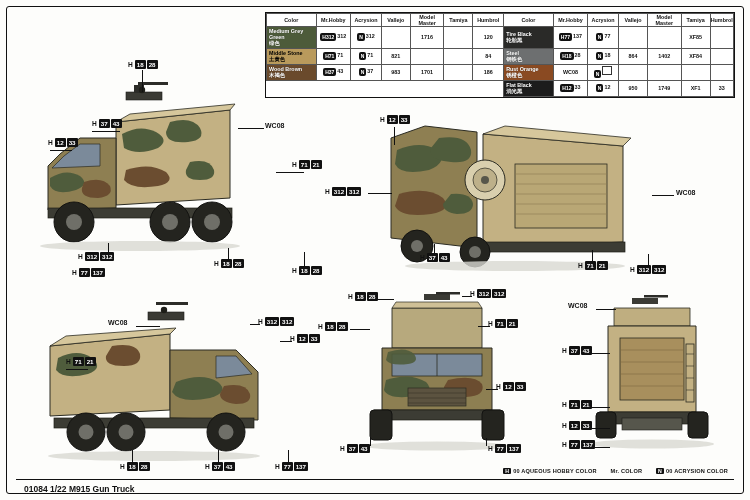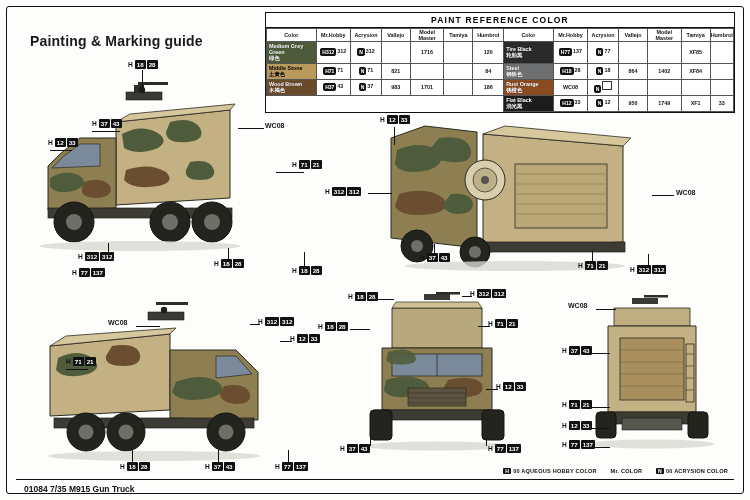--- a/index.html
+++ b/index.html
@@ -140,24 +140,22 @@
     position:absolute;left:24px;bottom:6px;
     font-size:8.5px;font-weight:bold;color:#111;
   }
 </style>
 </head>
 <body>
 
 <div class="sheet">
   <div class="outer-border"></div>
 
-  <div class="title-en">Painting &amp; Marking guide</div>
 
   <div class="paint-table">
-    <div class="paint-title">PAINT  REFERENCE  COLOR</div>
     <table class="pt">
       <colgroup>
         <col style="width:10.6%">
           <col style="width:7.4%">
           <col style="width:6.6%">
           <col style="width:6.2%">
           <col style="width:7.2%">
           <col style="width:6.2%">
           <col style="width:6.6%">
         <col style="width:10.6%">
@@ -571,14 +569,14 @@
   <div class="callout" style="left:562px;top:440px"><span class="pfx">H</span><span class="tag">77</span><span class="tag">137</span></div>
   <div class="leader" style="left:592px;top:447px;width:18px;height:1px"></div>
 
   <div class="legend">
     <span><span class="k">H</span><span>00</span> <span>AQUEOUS HOBBY COLOR</span></span>
     <span class="item"><span>Mr. COLOR</span></span>
     <span class="item"><span class="k">N</span><span>00</span> <span>ACRYSION COLOR</span></span>
   </div>
 
   <div class="footrule"></div>
-  <div class="footer-text">01084  7/35  M915 Gun Truck</div>
+  <div class="footer-text">01084  1/22  M915 Gun Truck</div>
 </div>
 
 </body></html>

